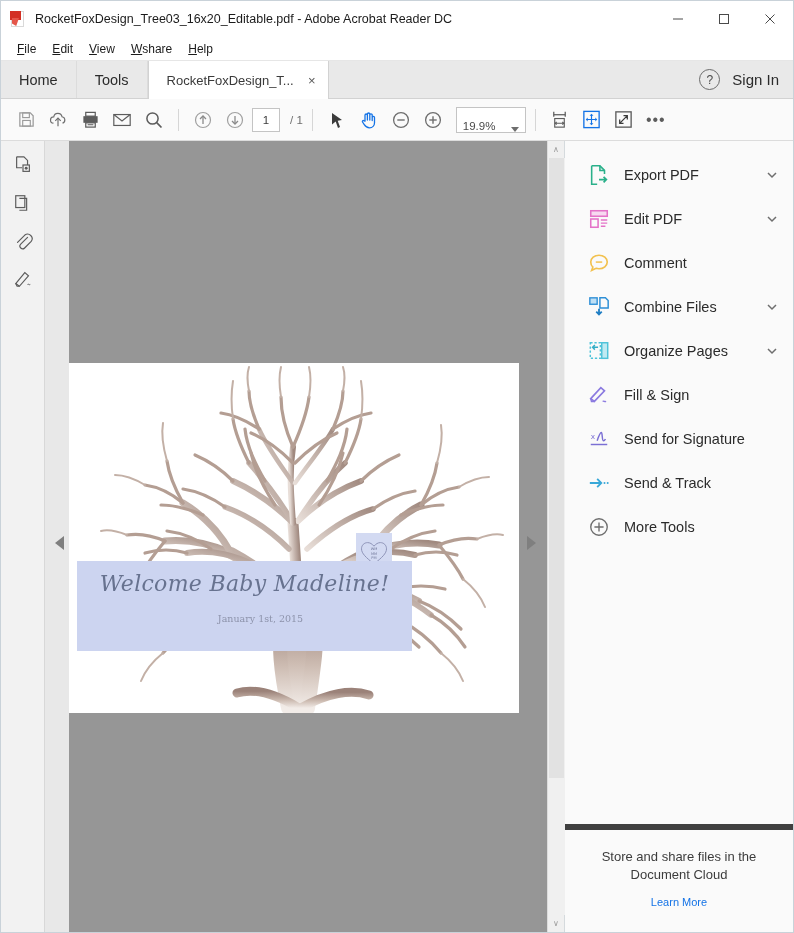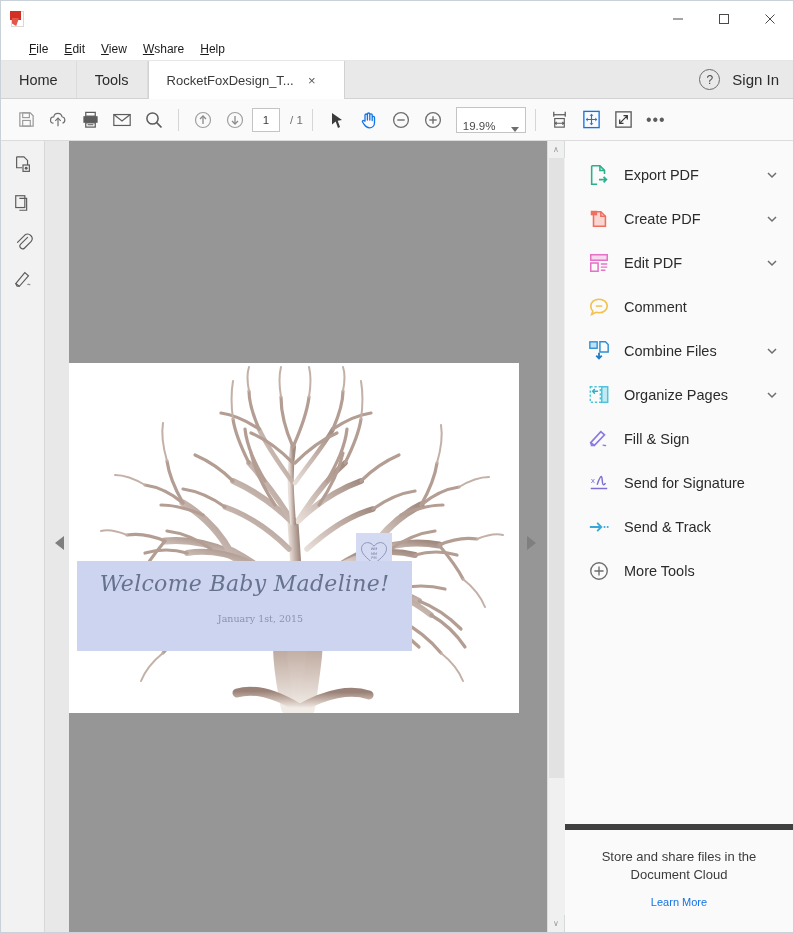--- a/index.html
+++ b/index.html
@@ -66,21 +66,21 @@
     display: flex; align-items: center; justify-content: center;
     color: #4a4a4a;
   }
 
   
   .menubar {
     height: 24px; min-height: 24px;
     display: flex;
     align-items: center;
     background: #ffffff;
-    padding-left: 20px;
+    padding-left: 8px;
     border-bottom: 1px solid #e6e6e6;
   }
   .menuitem {
     font-size: 12px;
     color: #1b1b1b;
     padding: 2px 8px;
     white-space: nowrap;
   }
   .menuitem .ul { text-decoration: underline; }
 
@@ -98,21 +98,21 @@
     font-size: 14.5px;
     color: #2b2b2b;
     background: #e9e9e9;
     border-right: 1px solid #dcdcdc;
     white-space: nowrap;
   }
   .tab.doc {
     background: #ffffff;
     border-right: 1px solid #d2d2d2;
     border-left: 1px solid #d2d2d2;
-    padding-right: 24px;
+    padding-right: 8px;
     font-size: 13px;
     color: #3a3a3a;
     margin-bottom: -1px;
   }
   .tab-close {
     margin-left: 10px;
     width: 16px; height: 16px;
     display: flex; align-items: center; justify-content: center;
     color: #5a5a5a;
     font-size: 13px;
@@ -386,20 +386,21 @@
 <body>
 
 <div id="app">
 
   <div class="titlebar">
     <div class="app-icon">
       <div class="sheet"></div>
       <div class="red"></div>
       <div class="redb"></div>
     </div>
+    <div class="title-text">RocketFoxDesign_Tree03_16x20_Editable.pdf - Adobe Acrobat Reader DC</div>
     <div class="wincontrols">
       <div class="winbtn">
         <svg width="12" height="12" viewBox="0 0 12 12">
             <line x1="1" y1="6" x2="11" y2="6" stroke="#4a4a4a" stroke-width="1"></line>
           </svg>
       </div>
       <div class="winbtn">
         <svg width="12" height="12" viewBox="0 0 12 12">
             <rect x="1.5" y="1.5" width="9" height="9" fill="none" stroke="#4a4a4a" stroke-width="1"></rect>
           </svg>
@@ -740,35 +741,20 @@
             </svg>
         </span>
         <span class="tool-label">Export PDF</span>
         <span class="tool-caret">
             <svg width="14" height="14" viewBox="0 0 14 14">
               <path d="M3 5l4 4 4-4" fill="none" stroke="#6e6e6e" stroke-width="1.5"></path>
             </svg>
           </span>
       </div>
 
-      <div class="tool-row">
-        <span class="tool-icon">
-          <svg width="22" height="22" viewBox="0 0 24 24">
-              <path d="M6 4h8l5 5v11H6z" fill="#f9d6d2" stroke="#ef6f61" stroke-width="1.7"></path>
-              <path d="M14 4v5h5" fill="none" stroke="#ef6f61" stroke-width="1.7"></path>
-              <path d="M3 3h7v5H3z" fill="#ef6f61"></path>
-            </svg>
-        </span>
-        <span class="tool-label">Create PDF</span>
-        <span class="tool-caret">
-            <svg width="14" height="14" viewBox="0 0 14 14">
-              <path d="M3 5l4 4 4-4" fill="none" stroke="#6e6e6e" stroke-width="1.5"></path>
-            </svg>
-          </span>
-      </div>
 
       <div class="tool-row">
         <span class="tool-icon">
           <svg width="22" height="22" viewBox="0 0 24 24">
               <rect x="3" y="3" width="18" height="6" fill="#f7d9f0" stroke="#e473c8" stroke-width="1.7"></rect>
               <rect x="3" y="12" width="8" height="9" fill="none" stroke="#e473c8" stroke-width="1.7"></rect>
               <path d="M14 13h7M14 16.5h7M14 20h5" stroke="#e473c8" stroke-width="1.6"></path>
             </svg>
         </span>
         <span class="tool-label">Edit PDF</span>

